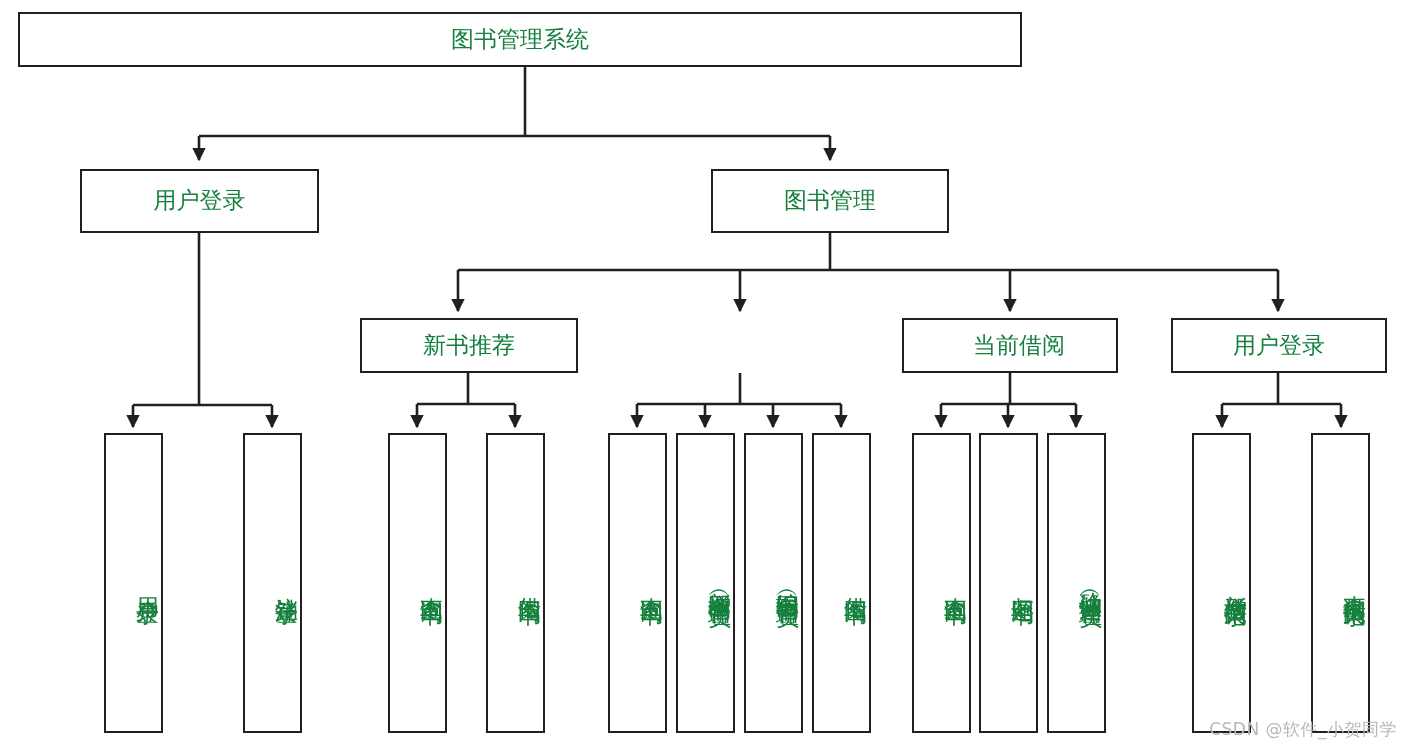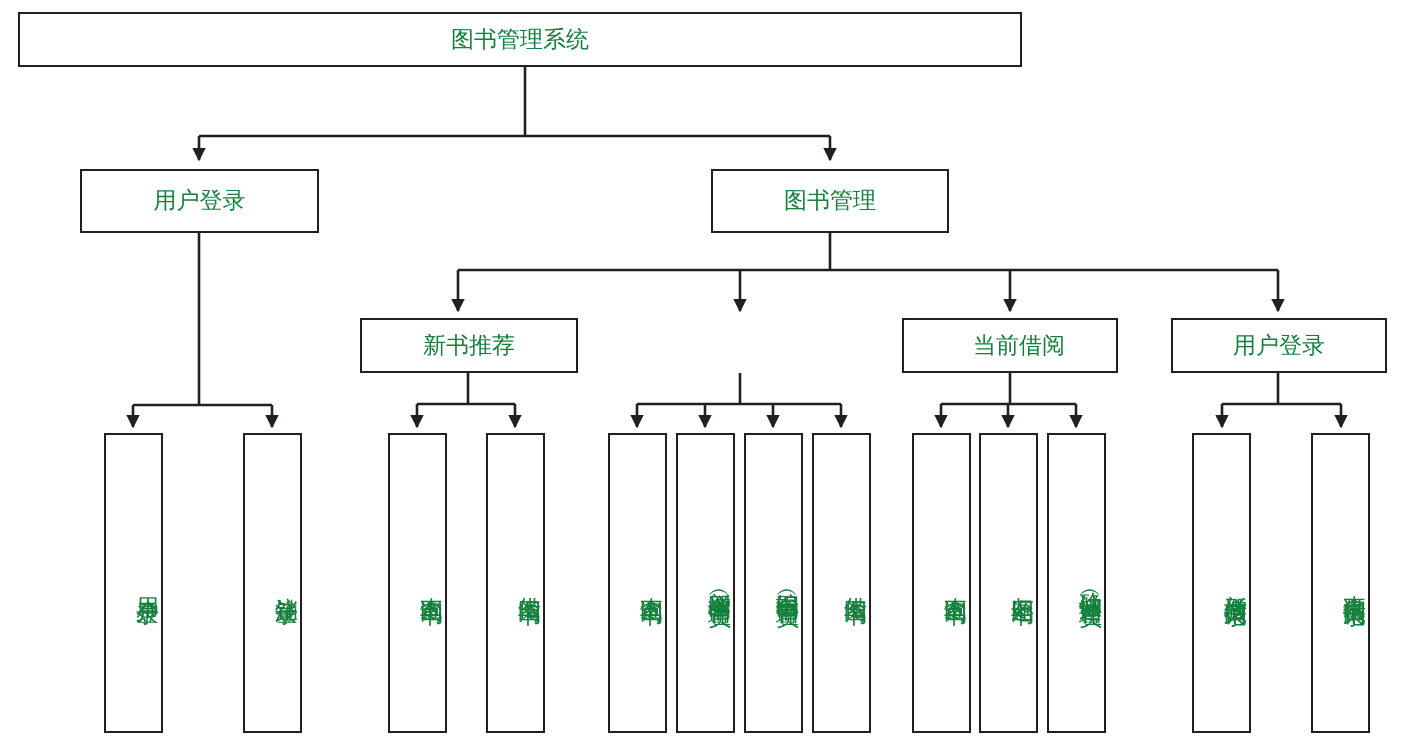--- a/index.html
+++ b/index.html
@@ -166,14 +166,15 @@
     <span class="vlabel">确认归还（管理员）</span>
   </div>
 
   <div class="node leaf" style="left:1192px; top:433px; width:59px; height:300px;">
     <span class="vlabel">新增借阅记录</span>
   </div>
   <div class="node leaf" style="left:1311px; top:433px; width:59px; height:300px;">
     <span class="vlabel">查询借阅记录</span>
   </div>
 
+  <div class="watermark">CSDN @软件_小贺同学</div>
 
 </div>
 
 </body></html>

